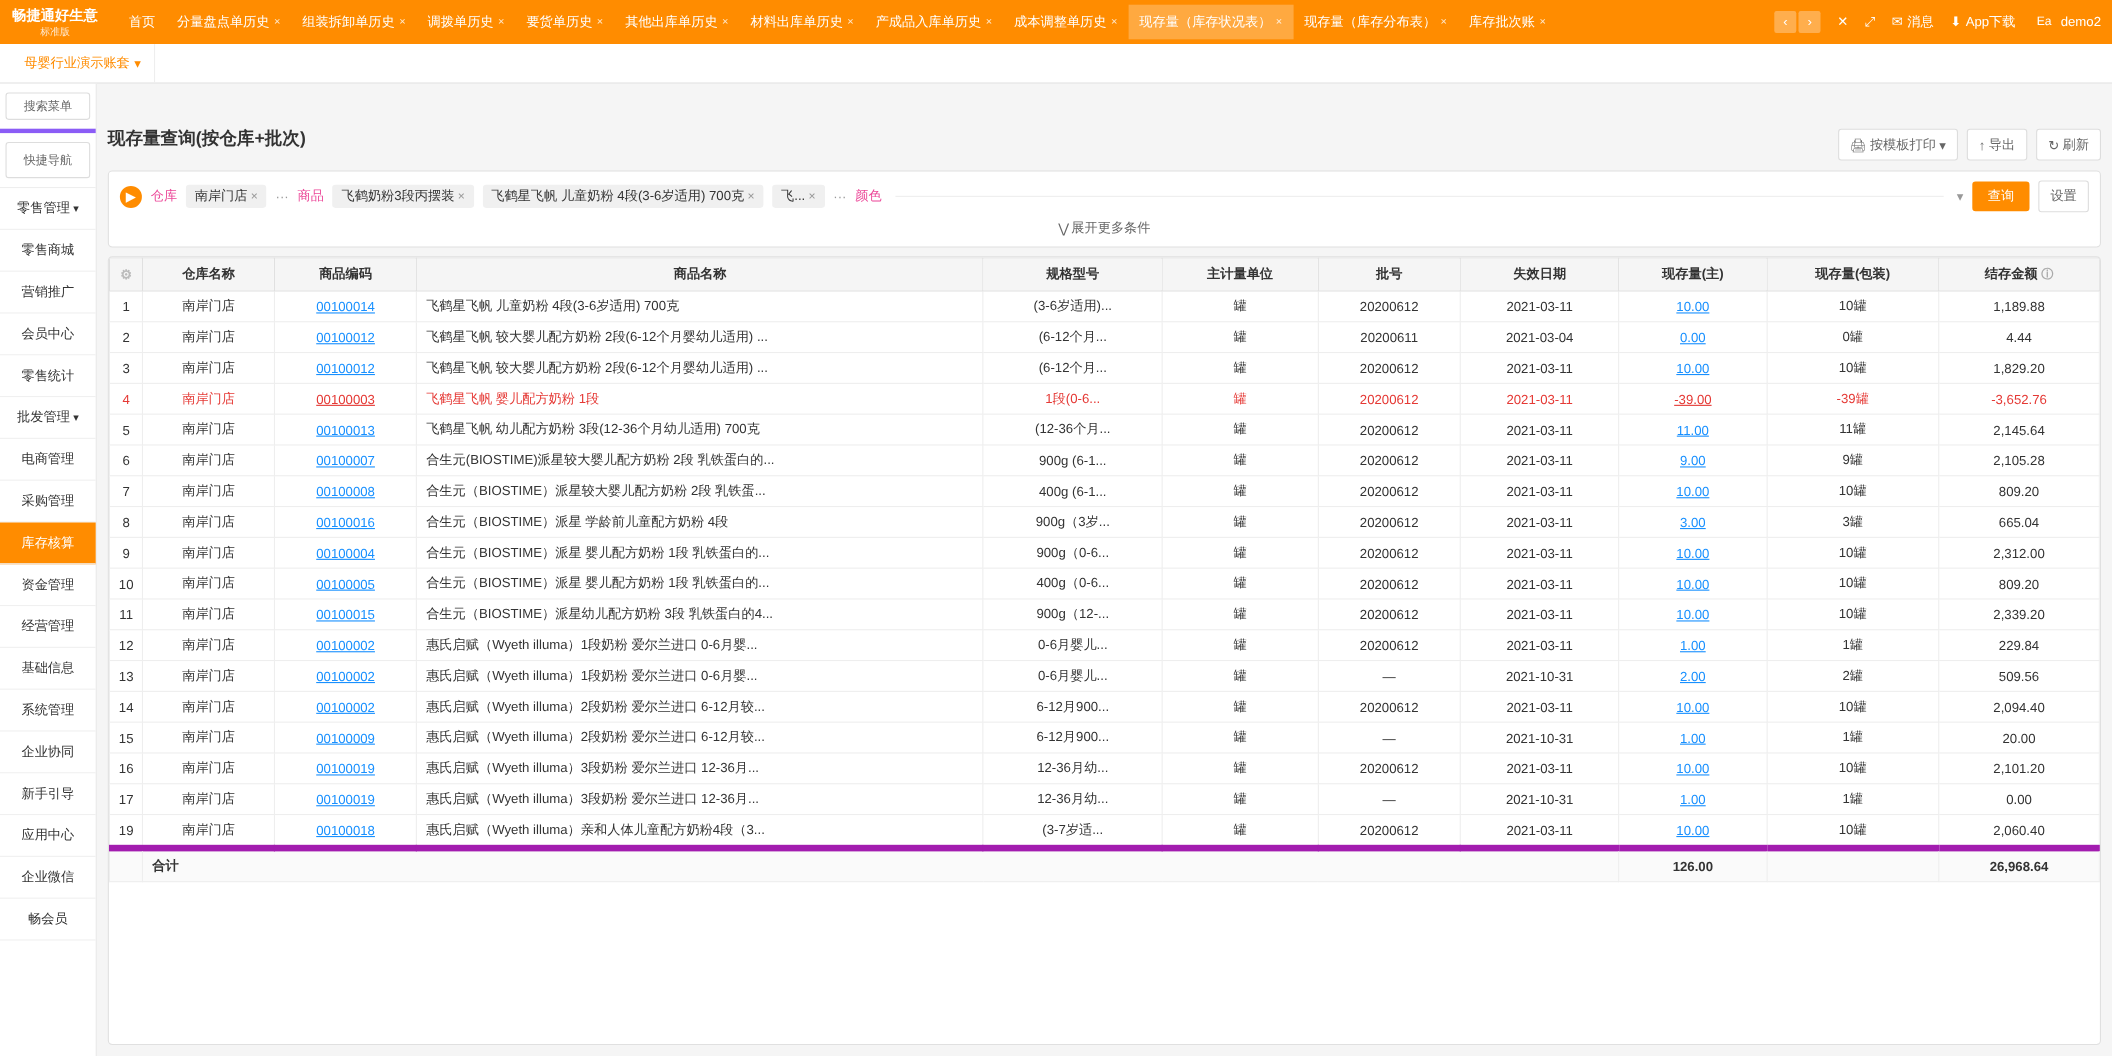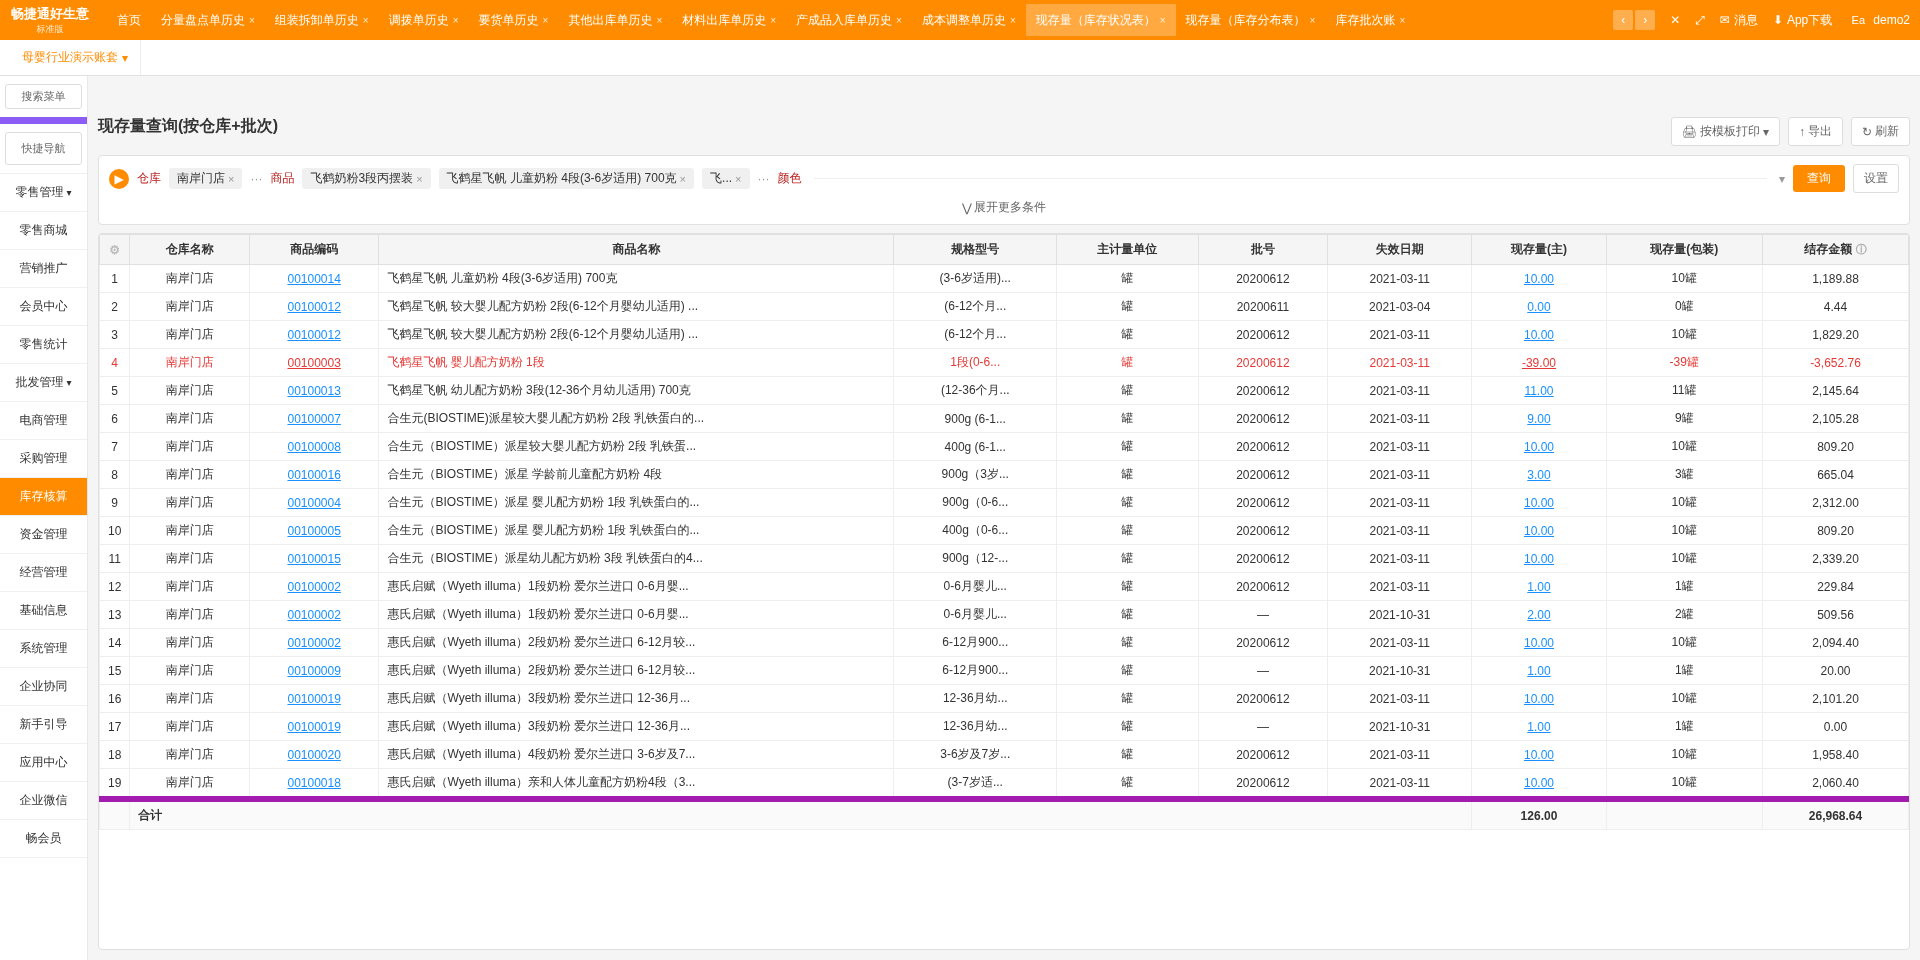--- a/index.html
+++ b/index.html
@@ -22,36 +22,36 @@
     
     .second-nav { background: white; border-bottom: 1px solid #e0e0e0; display: flex; align-items: center; height: 36px; padding: 0 10px; flex-shrink: 0; overflow: hidden; }
     .second-nav-item { color: #333; padding: 0 12px; font-size: 12px; white-space: nowrap; cursor: pointer; height: 36px; display: flex; align-items: center; gap: 4px; border-right: 1px solid #eee; text-align: center; }
     .second-nav-item:first-child { color: #ff8c00; border-right: 1px solid #eee; }
 
     
     .main-layout { display: flex; flex: 1; overflow: hidden; }
 
     
     .sidebar { width: 88px; background: white; border-right: 1px solid #e8e8e8; display: flex; flex-direction: column; flex-shrink: 0; }
-    .sidebar-search { padding: 8px 5px; border-bottom: 7px solid #8b5cf6; }
+    .sidebar-search { padding: 8px 5px; border-bottom: 4px solid #8b5cf6; }
     .sidebar-search-btn { width: 100%; background: white; border: 1px solid #ddd; border-radius: 3px; padding: 4px; cursor: pointer; text-align: center; color: #666; font-size: 11px; }
     .sidebar-nav-btn { padding: 8px 5px; border-bottom: 1px solid #eee; }
     .sidebar-nav-btn-item { width: 100%; background: white; border: 1px solid #ddd; border-radius: 3px; padding: 8px; cursor: pointer; text-align: center; color: #666; font-size: 11px; }
     .sidebar-item { padding: 10px 5px; text-align: center; cursor: pointer; color: #333; font-size: 12px; border-bottom: 1px solid #f0f0f0; display: flex; align-items: center; justify-content: center; gap: 3px; }
     .sidebar-item.active { background: #ff8c00; color: white; }
     .sidebar-item .arrow { font-size: 10px; }
 
     
     .content { flex: 1; overflow: hidden; display: flex; flex-direction: column; padding: 10px; }
     .page-title { font-size: 16px; font-weight: bold; color: #333; margin-bottom: 10px; }
 
     
     .filter-bar { background: white; border: 1px solid #e0e0e0; border-radius: 4px; padding: 8px 10px; margin-bottom: 8px; }
     .filter-row { display: flex; align-items: center; gap: 8px; flex-wrap: wrap; }
-    .filter-label { color: #b91c1c; font-size: 12px; white-space: nowrap; }
+    .filter-label { color: #ec4899; font-size: 12px; white-space: nowrap; }
     .filter-tag { display: flex; align-items: center; gap: 3px; background: #f0f0f0; border-radius: 3px; padding: 2px 8px; font-size: 12px; color: #333; }
     .filter-tag .remove { color: #999; cursor: pointer; font-size: 11px; }
     .filter-dots { color: #999; cursor: pointer; }
     .filter-expand { color: #666; cursor: pointer; font-size: 11px; display: flex; align-items: center; gap: 2px; margin: 0 auto; }
     .btn-primary { background: #ff8c00; color: white; border: none; border-radius: 3px; padding: 5px 14px; cursor: pointer; font-size: 12px; }
     .btn-outline { background: white; color: #666; border: 1px solid #ddd; border-radius: 3px; padding: 5px 10px; cursor: pointer; font-size: 12px; display: flex; align-items: center; gap: 3px; }
     .expand-btn { background: #ff8c00; color: white; border: none; border-radius: 50%; width: 20px; height: 20px; cursor: pointer; display: flex; align-items: center; justify-content: center; font-size: 12px; }
 
     
     .table-wrapper { flex: 1; overflow: auto; background: white; border: 1px solid #e0e0e0; border-radius: 4px; }
@@ -517,33 +517,20 @@
     <td class="td-name">惠氏启赋（Wyeth illuma）3段奶粉 爱尔兰进口 12-36月...</td>
     <td>12-36月幼...</td>
     <td>罐</td>
     <td>—</td>
     <td>2021-10-31</td>
     <td class="td-link ">1.00</td>
     <td class="">1罐</td>
     <td class="">0.00</td>
   </tr>
             <tr>
-    <td>18</td>
-    <td>南岸门店</td>
-    <td class="td-link">00100020</td>
-    <td class="td-name">惠氏启赋（Wyeth illuma）4段奶粉 爱尔兰进口 3-6岁及7...</td>
-    <td>3-6岁及7岁...</td>
-    <td>罐</td>
-    <td>20200612</td>
-    <td>2021-03-11</td>
-    <td class="td-link ">10.00</td>
-    <td class="">10罐</td>
-    <td class="">1,958.40</td>
-  </tr>
-            <tr>
     <td>19</td>
     <td>南岸门店</td>
     <td class="td-link">00100018</td>
     <td class="td-name">惠氏启赋（Wyeth illuma）亲和人体儿童配方奶粉4段（3...</td>
     <td>(3-7岁适...</td>
     <td>罐</td>
     <td>20200612</td>
     <td>2021-03-11</td>
     <td class="td-link ">10.00</td>
     <td class="">10罐</td>

